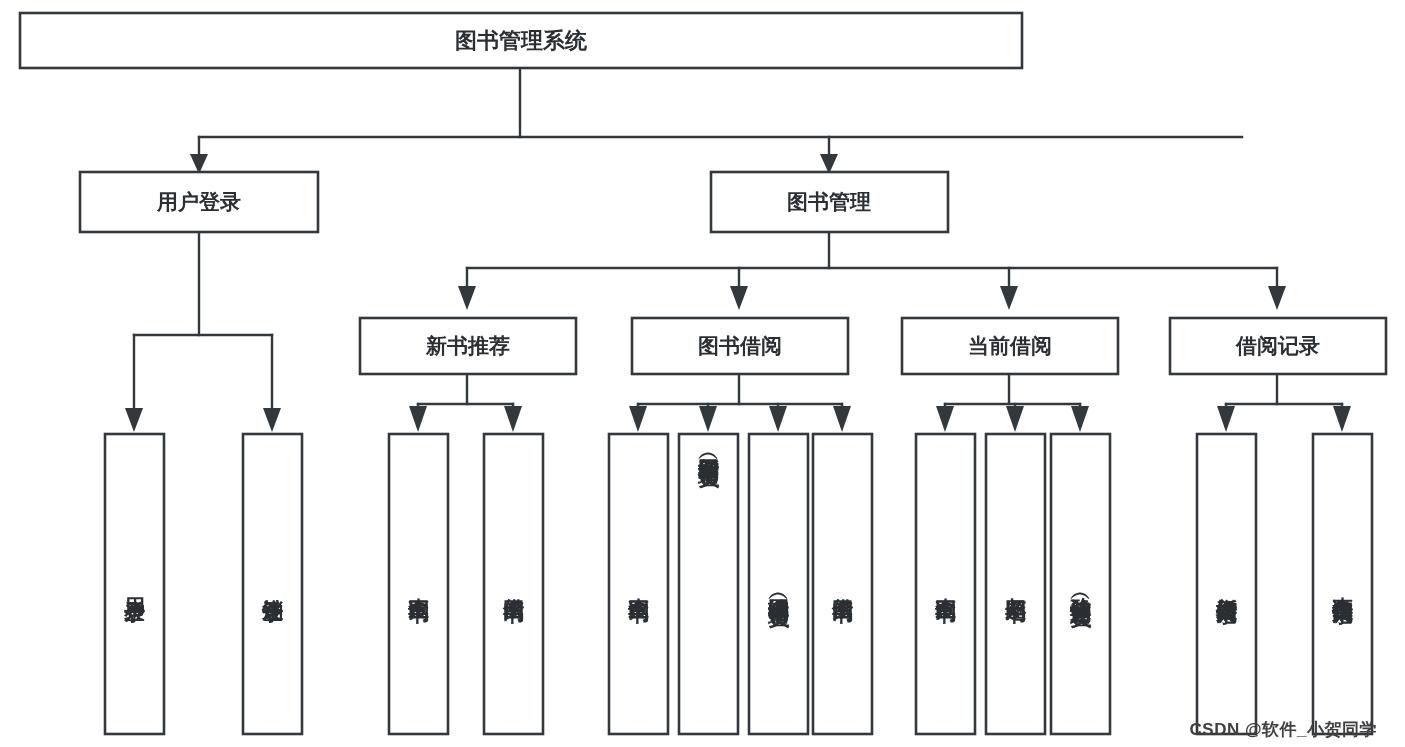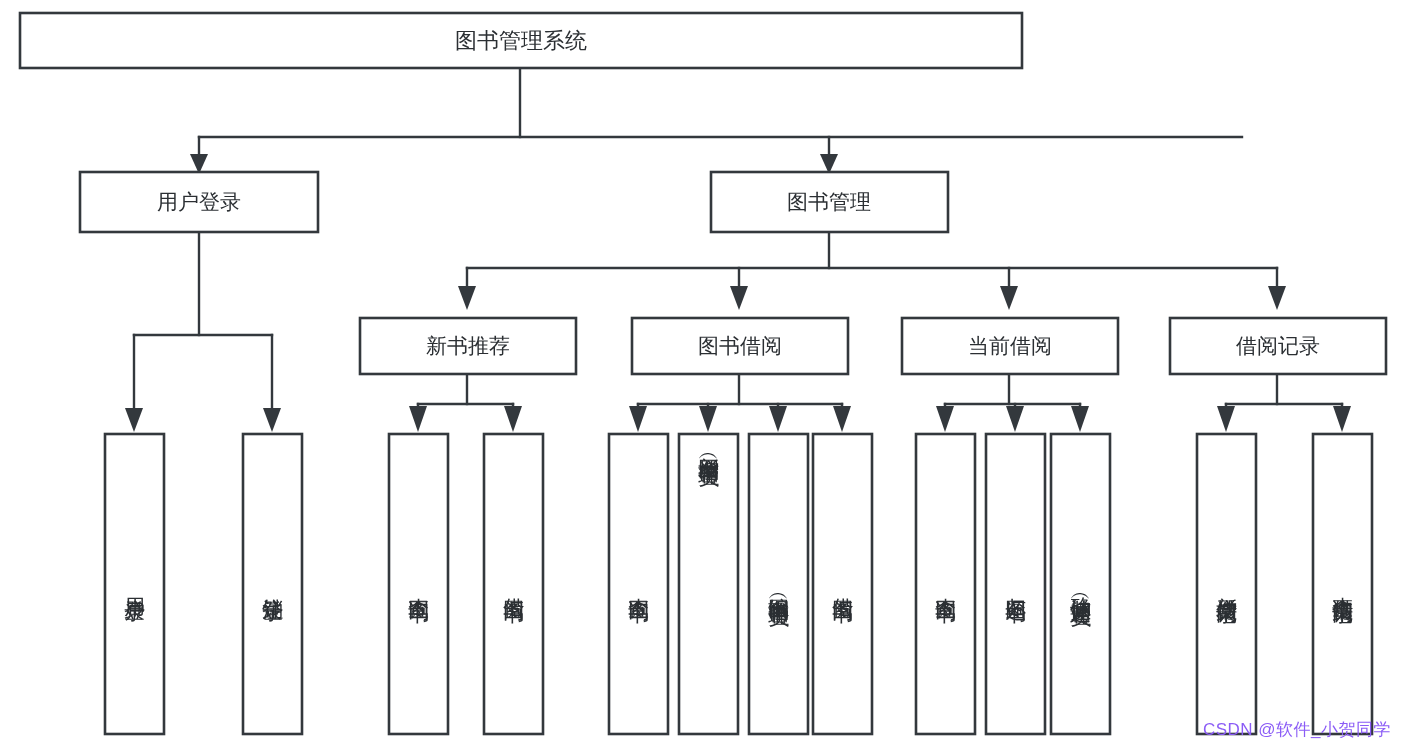--- a/index.html
+++ b/index.html
@@ -11,20 +11,21 @@
     width: 1405px;
     height: 747px;
     font-family: "Liberation Sans", sans-serif;
     overflow: hidden;
   }
   #diagram-root {
     position: relative;
     width: 1405px;
     height: 747px;
     background: #ffffff;
+    font-weight: bold;
   }
   svg.diagram-svg {
     position: absolute;
     top: 0;
     left: 0;
     width: 1405px;
     height: 747px;
   }
   .node-box {
     fill: #ffffff;
@@ -64,25 +65,25 @@
     font-size: 21px;
     line-height: 1.06;
     color: #2b2f33;
     letter-spacing: 1.5px;
     white-space: nowrap;
     text-align: center;
     pointer-events: none;
   }
   .watermark {
     position: absolute;
-    right: 14px;
+    right: 28px;
     bottom: 6px;
     font-family: "Liberation Sans", sans-serif;
     font-size: 17px;
-    color: #8b5cf6;
+    color: #404040;
     letter-spacing: 0.5px;
     white-space: nowrap;
   }
 </style>
 </head>
 <body>
 
 <div id="diagram-root">
 
   <svg class="diagram-svg" viewBox="0 0 1405 747">

